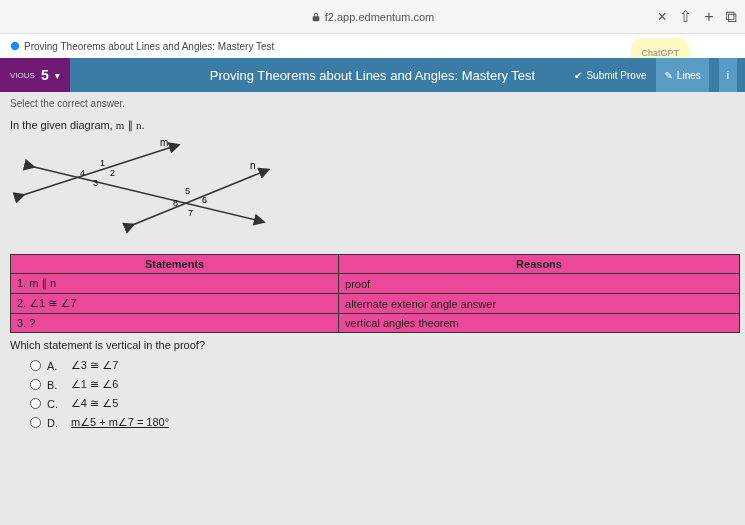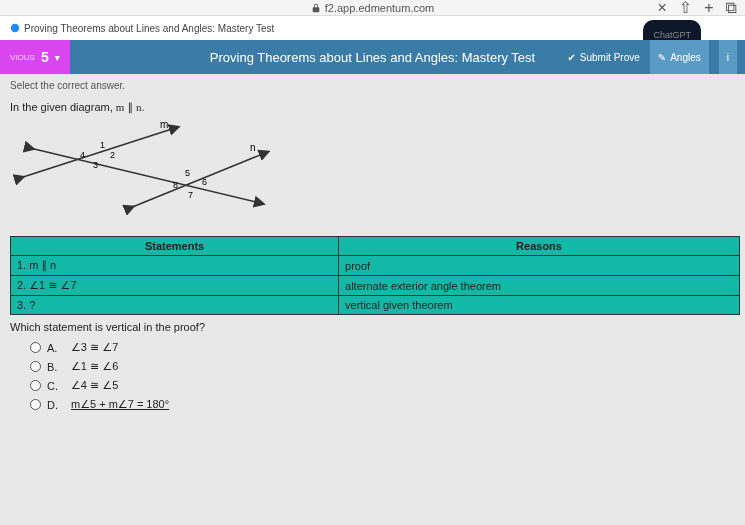--- a/index.html
+++ b/index.html
@@ -5,21 +5,21 @@
     * { margin: 0; padding: 0; box-sizing: border-box; }
     body {
       font-family: Arial, sans-serif;
       background: #e8e8e8;
       width: 745px;
       height: 525px;
       overflow: hidden;
       color: #333;
     }
     .browser-bar {
-      height: 16px;
+      height: 34px;
       background: #f5f5f5;
       display: flex;
       align-items: center;
       justify-content: center;
       position: relative;
       border-bottom: 1px solid #ddd;
     }
     .url {
       font-size: 11px;
       color: #555;
@@ -48,39 +48,39 @@
     .tab-title {
       font-size: 10px;
       color: #444;
       display: flex;
       align-items: center;
       gap: 4px;
     }
     .tab-icon { width: 10px; height: 10px; fill: #1a8cff; }
     .chatgpt-pill {
       position: absolute;
-      right: 44px;
+      right: 56px;
       top: 4px;
       font-size: 9px;
       color: #888;
-      background: #0f172a;
+      background: #fef9c3;
       padding: 10px 10px;
       border-radius: 10px;
     }
     .header-bar {
       height: 34px;
       background: #3a7ca5;
       color: #fff;
       display: flex;
       align-items: center;
       font-size: 12px;
       position: relative;
     }
     .previous-badge {
-      background: #d946ef;
+      background: #701a75;
       height: 100%;
       display: flex;
       align-items: center;
       padding: 0 10px;
       font-size: 10px;
       gap: 6px;
     }
     .previous-badge .num { font-size: 14px; font-weight: bold; }
     .caret-down { font-size: 10px; }
     .header-title {
@@ -132,21 +132,21 @@
     .proof-table {
       width: 100%;
       border-collapse: collapse;
       font-size: 11px;
       margin-bottom: 6px;
     }
     .proof-table th, .proof-table td {
       border: 1px solid #333;
       padding: 3px 6px;
       text-align: left;
-      background: #14b8a6;
+      background: #ec4899;
     }
     .proof-table th {
       font-weight: bold;
       text-align: center;
     }
     .question { margin-bottom: 8px; }
     .options {
       margin-left: 20px;
     }
     .option-row {
@@ -201,21 +201,21 @@
     <span class="caret-down">▾</span>
   </div>
   <div class="header-title">Proving Theorems about Lines and Angles: Mastery Test</div>
   <div class="header-actions">
     <div class="submit-btn">
       <span>✔</span>
       <span>Submit Prove</span>
     </div>
     <div class="tools-btn">
       <span>✎</span>
-      <span>Angles</span>
+      <span>Lines</span>
     </div>
     <div class="info-btn">
       <span>i</span>
     </div>
   </div>
 </div>
 
 <div class="content">
   <div class="instruction">Select the correct answer.</div>
 
@@ -260,25 +260,25 @@
         <tr>
       <th style="width:45%;">Statements</th>
       <th>Reasons</th>
     </tr>
     <tr>
       <td><span>1.</span> <span>m ∥ n</span></td>
       <td>proof</td>
     </tr>
     <tr>
       <td><span>2.</span> <span>∠1 ≅ ∠7</span></td>
-      <td>alternate exterior angle theorem</td>
+      <td>alternate exterior angle answer</td>
     </tr>
     <tr>
       <td><span>3.</span> <span>?</span></td>
-      <td>vertical given theorem</td>
+      <td>vertical angles theorem</td>
     </tr>
   </tbody>
     </table>
 
   <div class="question">Which statement is vertical in the proof?</div>
 
   <div class="options">
     <div class="option-row">
       <div class="radio"></div>
       <span class="opt-letter">A.</span>

